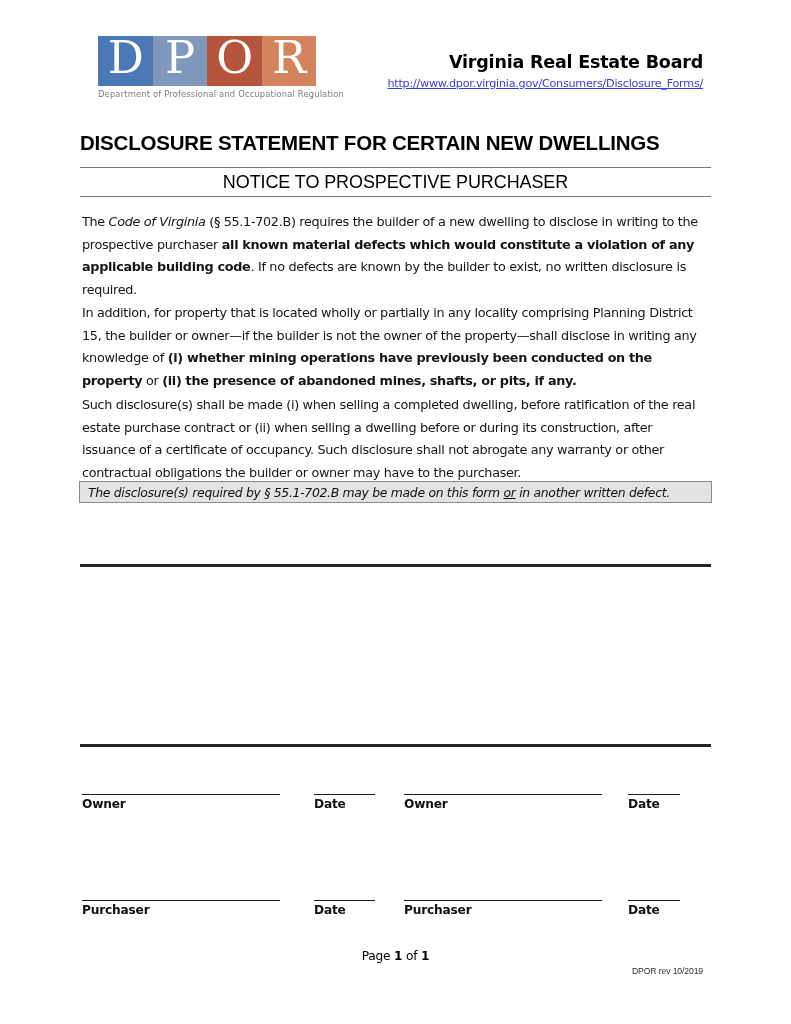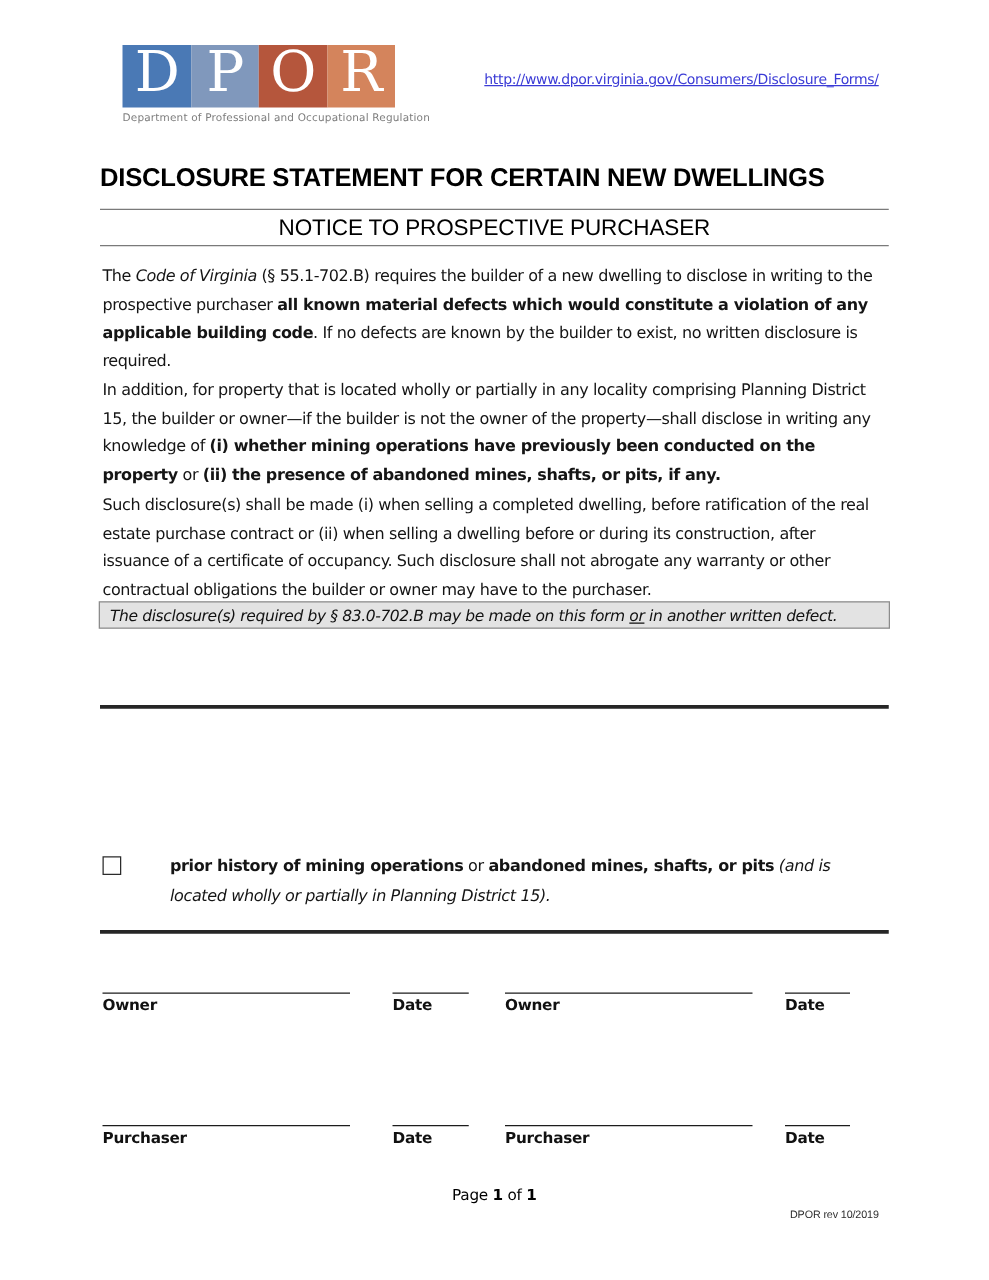--- a/index.html
+++ b/index.html
@@ -324,52 +324,49 @@
           <span class="logo-letter">O</span>
         </div>
         <div class="logo-sq" style="background: rgb(212, 132, 92);">
           <span class="logo-letter">R</span>
         </div>
       </div>
       <div class="logo-tag">Department of Professional and Occupational Regulation</div>
     </div>
 
     <div class="header-right">
+      <div class="board-title">Virginia Real Estate Board</div>
       <a class="board-url" style="color: rgb(59, 59, 214);">http://www.dpor.virginia.gov/Consumers/Disclosure_Forms/</a>
     </div>
   </div>
 
   <div class="doc-title">DISCLOSURE STATEMENT FOR CERTAIN NEW DWELLINGS</div>
   <div class="rule-thin rule-1"></div>
   <div class="subtitle">NOTICE TO PROSPECTIVE PURCHASER</div>
   <div class="rule-thin rule-2"></div>
 
   <div class="body-text p1">
     <span>The </span><i>Code of Virginia</i><span> (§ 55.1-702.B) requires the builder of a new dwelling to disclose in writing to the prospective purchaser </span><b>all known material defects which would constitute a violation of any applicable building code</b><span>. If no defects are known by the builder to exist, no written disclosure is required.</span>
   </div>
 
   <div class="body-text p2">
     <span>In addition, for property that is located wholly or partially in any locality comprising Planning District 15, the builder or owner—if the builder is not the owner of the property—shall disclose in writing any knowledge of </span><b>(i) whether mining operations have previously been conducted on the property</b><span> or </span><b>(ii) the presence of abandoned mines, shafts, or pits, if any.</b>
   </div>
 
   <div class="body-text p3">Such disclosure(s) shall be made (i) when selling a completed dwelling, before ratification of the real estate purchase contract or (ii) when selling a dwelling before or during its construction, after issuance of a certificate of occupancy. Such disclosure shall not abrogate any warranty or other contractual obligations the builder or owner may have to the purchaser.</div>
 
   <div class="notice-box" style="background: rgb(227, 227, 227);">
-    <span class="notice-text"><span>The disclosure(s) required by § 83.0-702.B may be made on this form </span><u>or</u><span> in another written defect.</span></span>
+    <span class="notice-text"><span>The disclosure(s) required by § 55.1-702.B may be made on this form </span><u>or</u><span> in another written defect.</span></span>
   </div>
 
 
   <div class="rule-thick rule-addr"></div>
 
 
 
-  <div class="check-row check-2">
-    <div class="checkbox"></div>
-    <div class="check-label"><b>prior history of mining operations</b><span> or </span><b>abandoned mines, shafts, or pits</b><i> (and is located wholly or partially in Planning District 15).</i></div>
-  </div>
 
   <div class="rule-thick rule-sig"></div>
 
   <div class="sigrow sigrow-owner">
     <div class="sig-field f-owner1">
       <div class="sig-line"></div>
       <div class="sig-caption">Owner</div>
     </div>
     <div class="sig-field f-date1">
       <div class="sig-line"></div>

